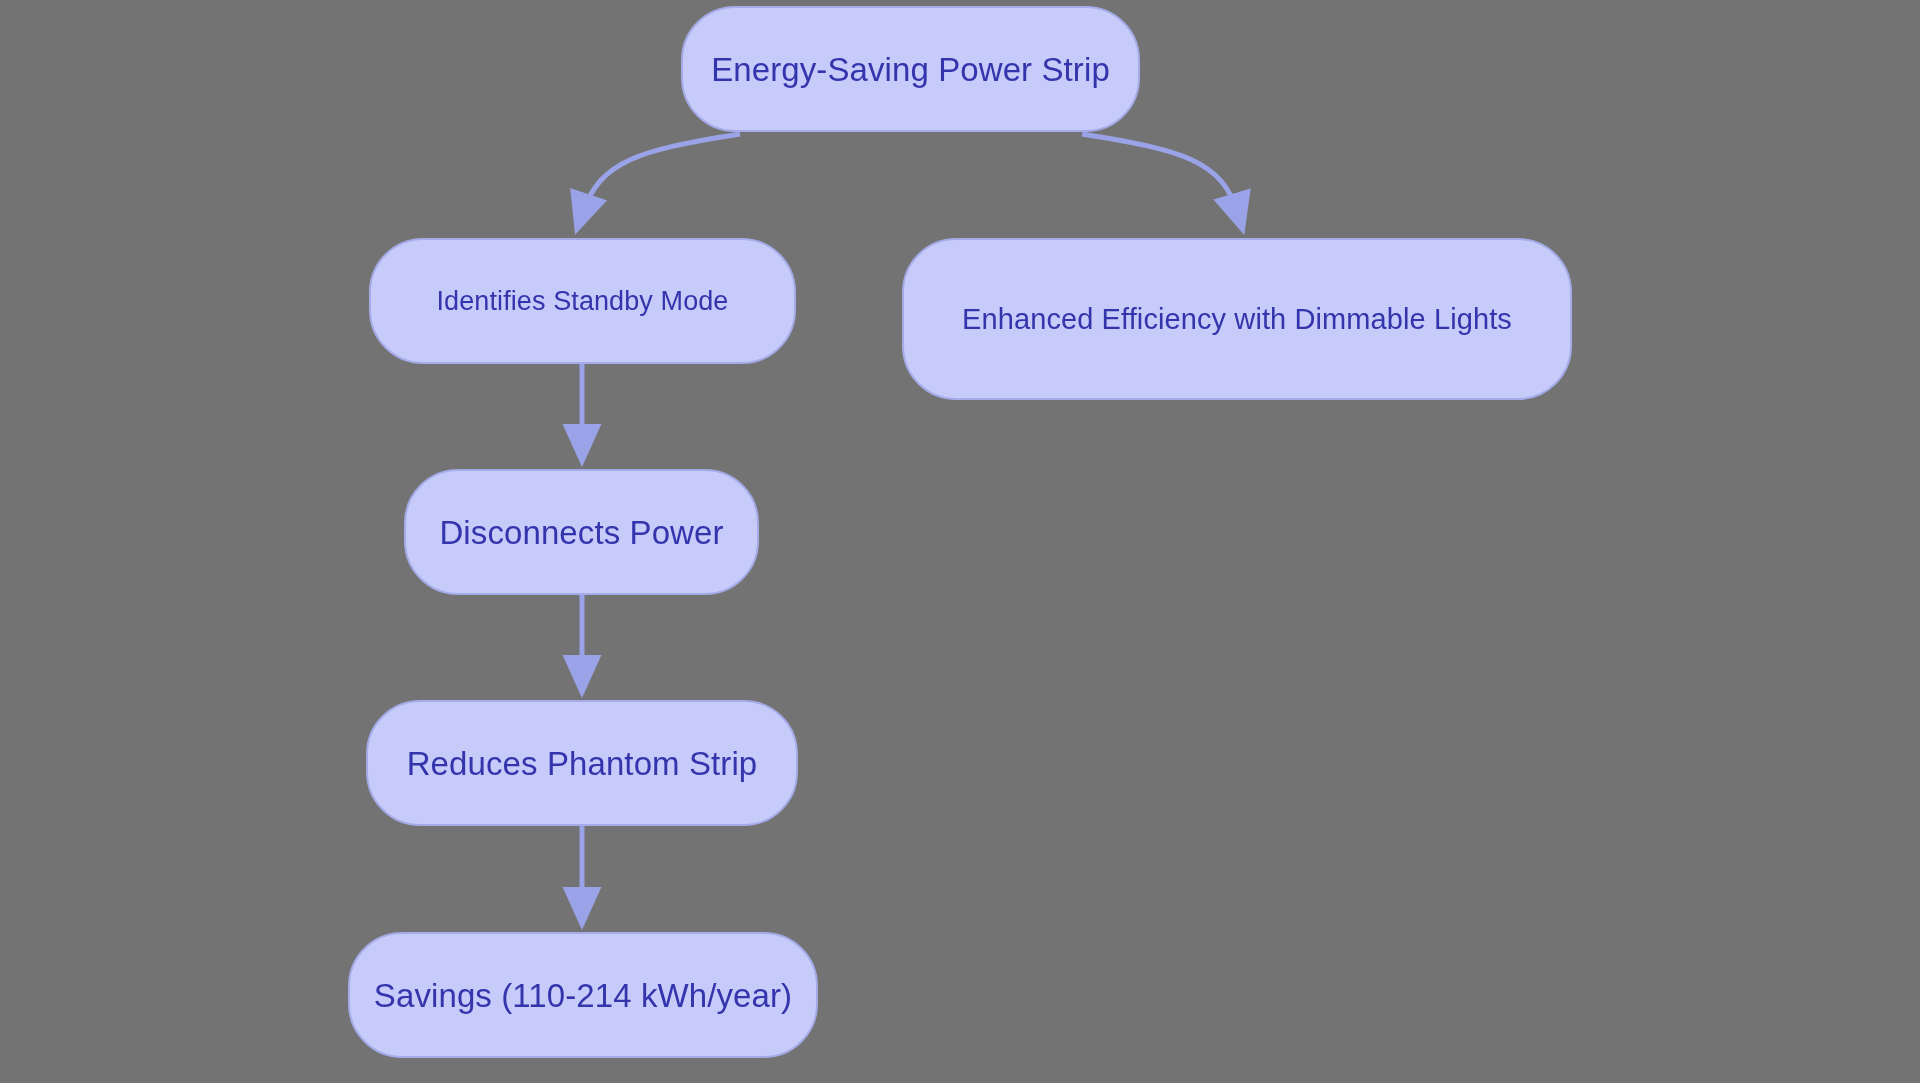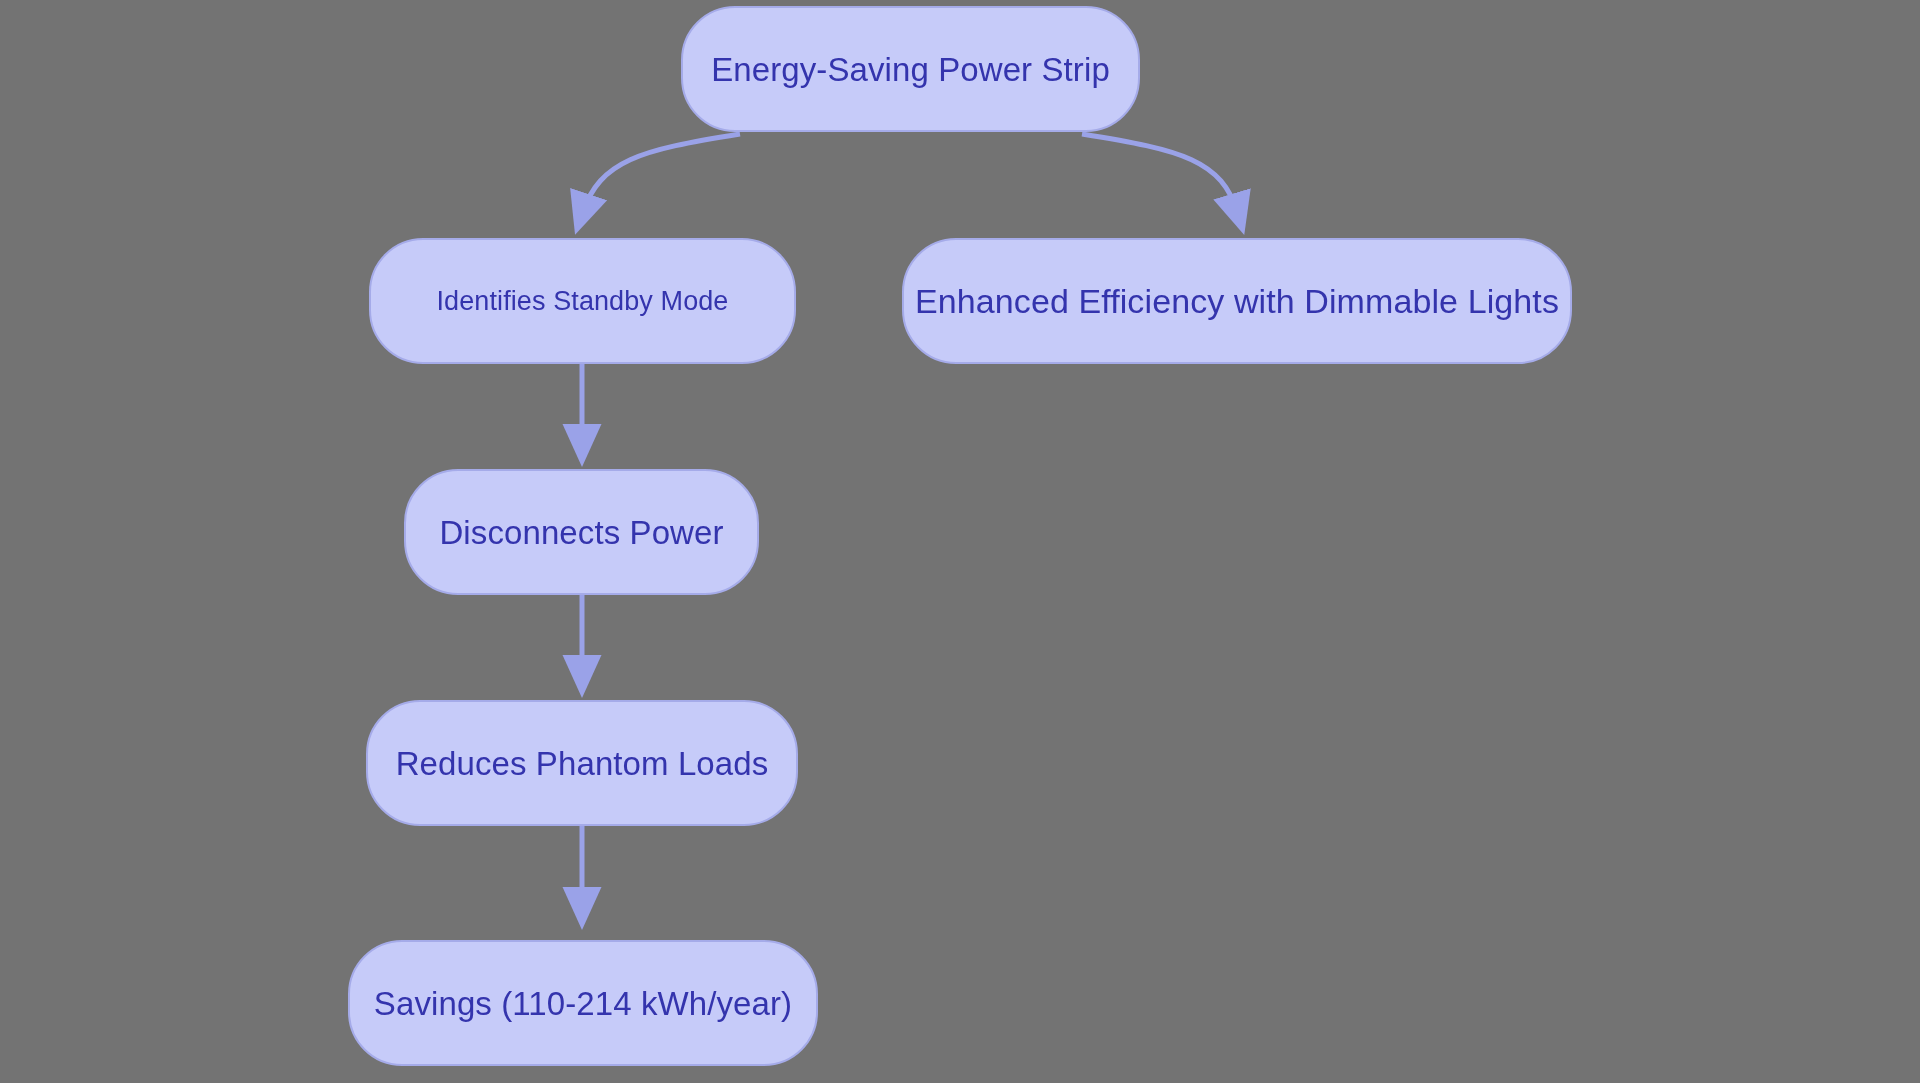--- a/index.html
+++ b/index.html
@@ -44,24 +44,24 @@
     user-select: none;
   }
   .node-label {
     display: block;
     line-height: 1;
   }
 
   
   #node-root        { left: 681px; top: 6px;    width: 459px; height: 126px; font-size: 33px; }
   #node-identifies  { left: 369px; top: 238px;  width: 427px; height: 126px; font-size: 27px; }
-  #node-enhanced    { left: 902px; top: 238px;  width: 670px; height: 126px; font-size: 34px; }
+  #node-enhanced    { left: 902px; top: 238px;  width: 670px; height: 162px; font-size: 29px; }
   #node-disconnects { left: 404px; top: 469px;  width: 355px; height: 126px; font-size: 33px; }
   #node-reduces     { left: 366px; top: 700px;  width: 432px; height: 126px; font-size: 33px; }
-  #node-savings     { left: 348px; top: 932px;  width: 470px; height: 126px; font-size: 33px; margin-top: 8px; }
+  #node-savings     { left: 348px; top: 932px;  width: 470px; height: 126px; font-size: 33px; }
 </style>
 </head>
 <body>
 
 <div id="canvas">
 
   <svg id="edges" viewBox="0 0 1920 1083" width="1920" height="1083" xmlns="http://www.w3.org/2000/svg">
     <defs>
       <marker id="arrowhead" markerWidth="9" markerHeight="9" refX="4.2" refY="4.5" orient="auto" markerUnits="strokeWidth">
         <path d="M 0 0.6 L 8.6 4.5 L 0 8.4 z" fill="#9aa2e8"></path>
@@ -89,20 +89,20 @@
 
   <div class="node" id="node-enhanced">
     <span class="node-label">Enhanced Efficiency with Dimmable Lights</span>
   </div>
 
   <div class="node" id="node-disconnects">
     <span class="node-label">Disconnects Power</span>
   </div>
 
   <div class="node" id="node-reduces">
-    <span class="node-label">Reduces Phantom Loads</span>
+    <span class="node-label">Reduces Phantom Strip</span>
   </div>
 
   <div class="node" id="node-savings">
     <span class="node-label">Savings (110-214 kWh/year)</span>
   </div>
 
 </div>
 
 </body></html>

